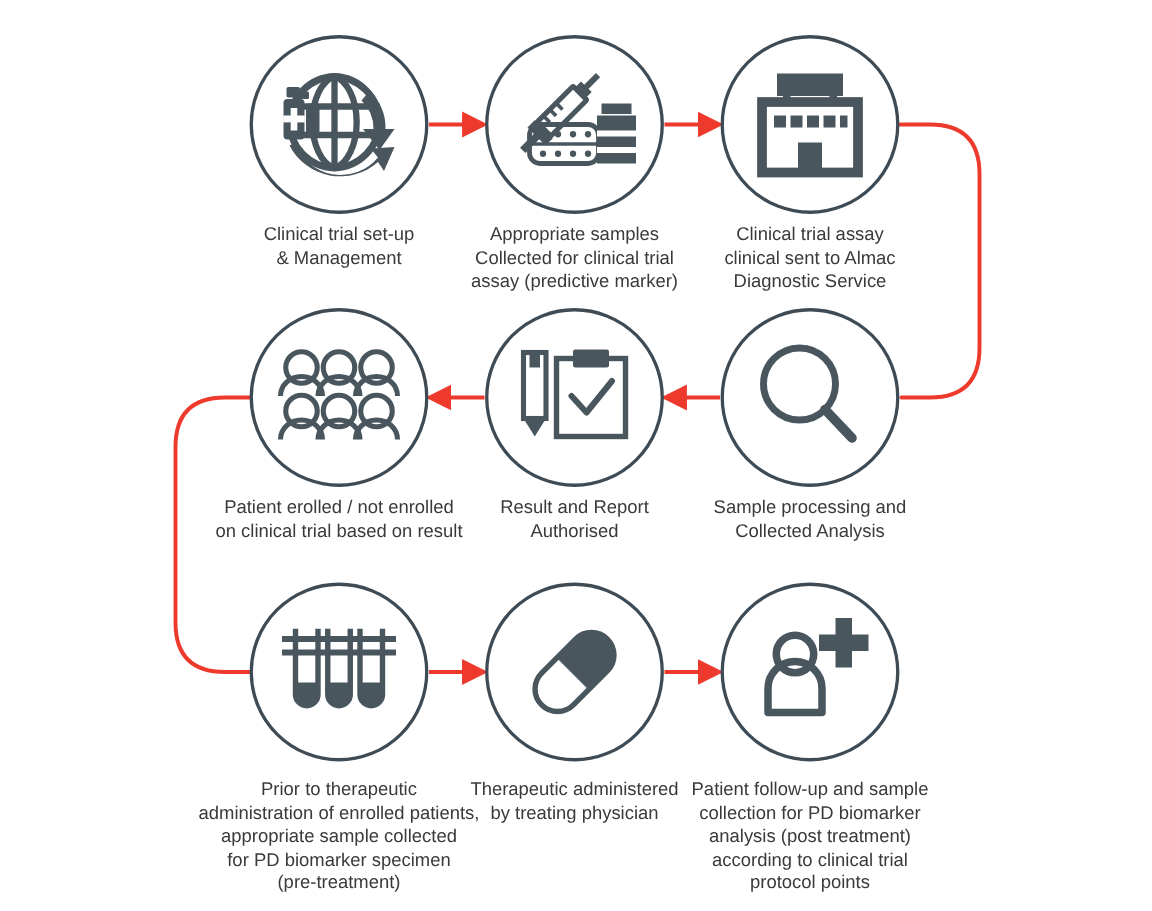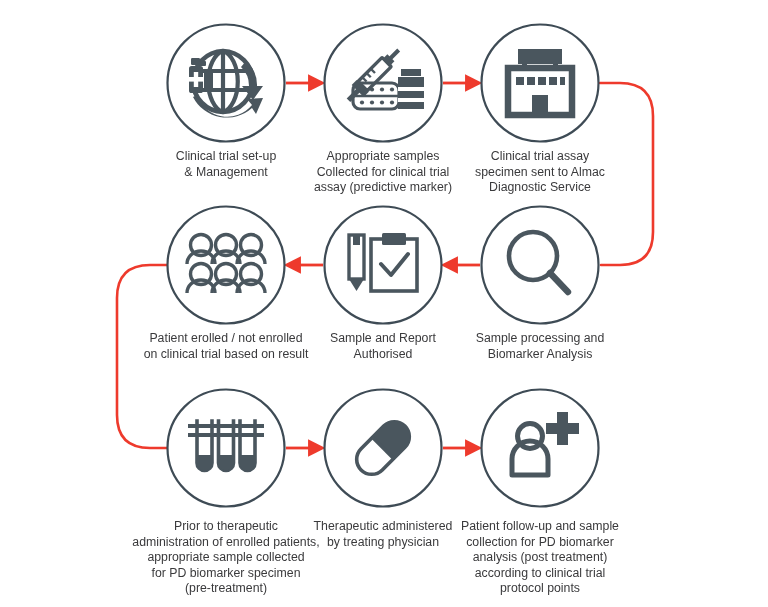--- a/index.html
+++ b/index.html
@@ -117,21 +117,21 @@
       <rect x="-24" y="-6" width="8" height="8" fill="#4a565e"></rect>
       <rect x="-13" y="-6" width="8" height="8" fill="#4a565e"></rect>
       <rect x="-2" y="-6" width="8" height="8" fill="#4a565e"></rect>
       <rect x="9" y="-6" width="8" height="8" fill="#4a565e"></rect>
       <rect x="20" y="-6" width="5" height="8" fill="#4a565e"></rect>
 
       <rect x="-8" y="12" width="16" height="20" fill="#4a565e"></rect>
     </g>
     <foreignObject x="452" y="149" width="176" height="56">
       <div xmlns="http://www.w3.org/1999/xhtml" style="font-family:&quot;Liberation Sans&quot;,sans-serif;font-size:12.3px;line-height:15.6px;color:#3a3a3c;text-align:center;white-space:pre-line;">Clinical trial assay
-specimen sent to Almac
+clinical sent to Almac
 Diagnostic Service</div>
     </foreignObject>
   </g>
 
   <g>
     <circle cx="226" cy="265" r="58.5" fill="#ffffff" stroke="#3e4b55" stroke-width="2.2"></circle>
     <g transform="translate(226,265)" fill="none" stroke="#4a565e" stroke-width="3.4">
 
       <circle cx="-25" cy="-20" r="10.5"></circle>
       <circle cx="0" cy="-20" r="10.5"></circle>
@@ -160,34 +160,34 @@
       <rect x="-34" y="-30" width="15" height="44" fill="none" stroke="#4a565e" stroke-width="3.4"></rect>
       <rect x="-30" y="-30" width="7" height="10" fill="#4a565e"></rect>
       <path d="M -34 14 L -19 14 L -26.5 26 Z" fill="#4a565e"></path>
 
       <rect x="-12" y="-26" width="46" height="52" fill="none" stroke="#4a565e" stroke-width="3.6"></rect>
       <rect x="-1" y="-32" width="24" height="12" rx="1.5" fill="#4a565e"></rect>
 
       <path d="M -2 -1 L 8 10 L 25 -11" fill="none" stroke="#4a565e" stroke-width="4" stroke-linecap="round" stroke-linejoin="round"></path>
     </g>
     <foreignObject x="303" y="331" width="160" height="40">
-      <div xmlns="http://www.w3.org/1999/xhtml" style="font-family:&quot;Liberation Sans&quot;,sans-serif;font-size:12.3px;line-height:15.6px;color:#3a3a3c;text-align:center;white-space:pre-line;">Sample and Report
+      <div xmlns="http://www.w3.org/1999/xhtml" style="font-family:&quot;Liberation Sans&quot;,sans-serif;font-size:12.3px;line-height:15.6px;color:#3a3a3c;text-align:center;white-space:pre-line;">Result and Report
 Authorised</div>
     </foreignObject>
   </g>
 
   <g>
     <circle cx="540" cy="265" r="58.5" fill="#ffffff" stroke="#3e4b55" stroke-width="2.2"></circle>
     <g transform="translate(540,265)">
       <circle cx="-7" cy="-9" r="24" fill="none" stroke="#4a565e" stroke-width="4.6"></circle>
       <line x1="10" y1="8" x2="28" y2="27" stroke="#4a565e" stroke-width="6.4" stroke-linecap="round"></line>
     </g>
     <foreignObject x="452" y="331" width="176" height="40">
       <div xmlns="http://www.w3.org/1999/xhtml" style="font-family:&quot;Liberation Sans&quot;,sans-serif;font-size:12.3px;line-height:15.6px;color:#3a3a3c;text-align:center;white-space:pre-line;">Sample processing and
-Biomarker Analysis</div>
+Collected Analysis</div>
     </foreignObject>
   </g>
 
   <g>
     <circle cx="226" cy="448" r="58.5" fill="#ffffff" stroke="#3e4b55" stroke-width="2.2"></circle>
     <g transform="translate(226,448)" stroke="#4a565e" fill="none">
 
       <line x1="-38" y1="-22" x2="38" y2="-22" stroke-width="4"></line>
       <line x1="-38" y1="-13" x2="38" y2="-13" stroke-width="4"></line>
 

